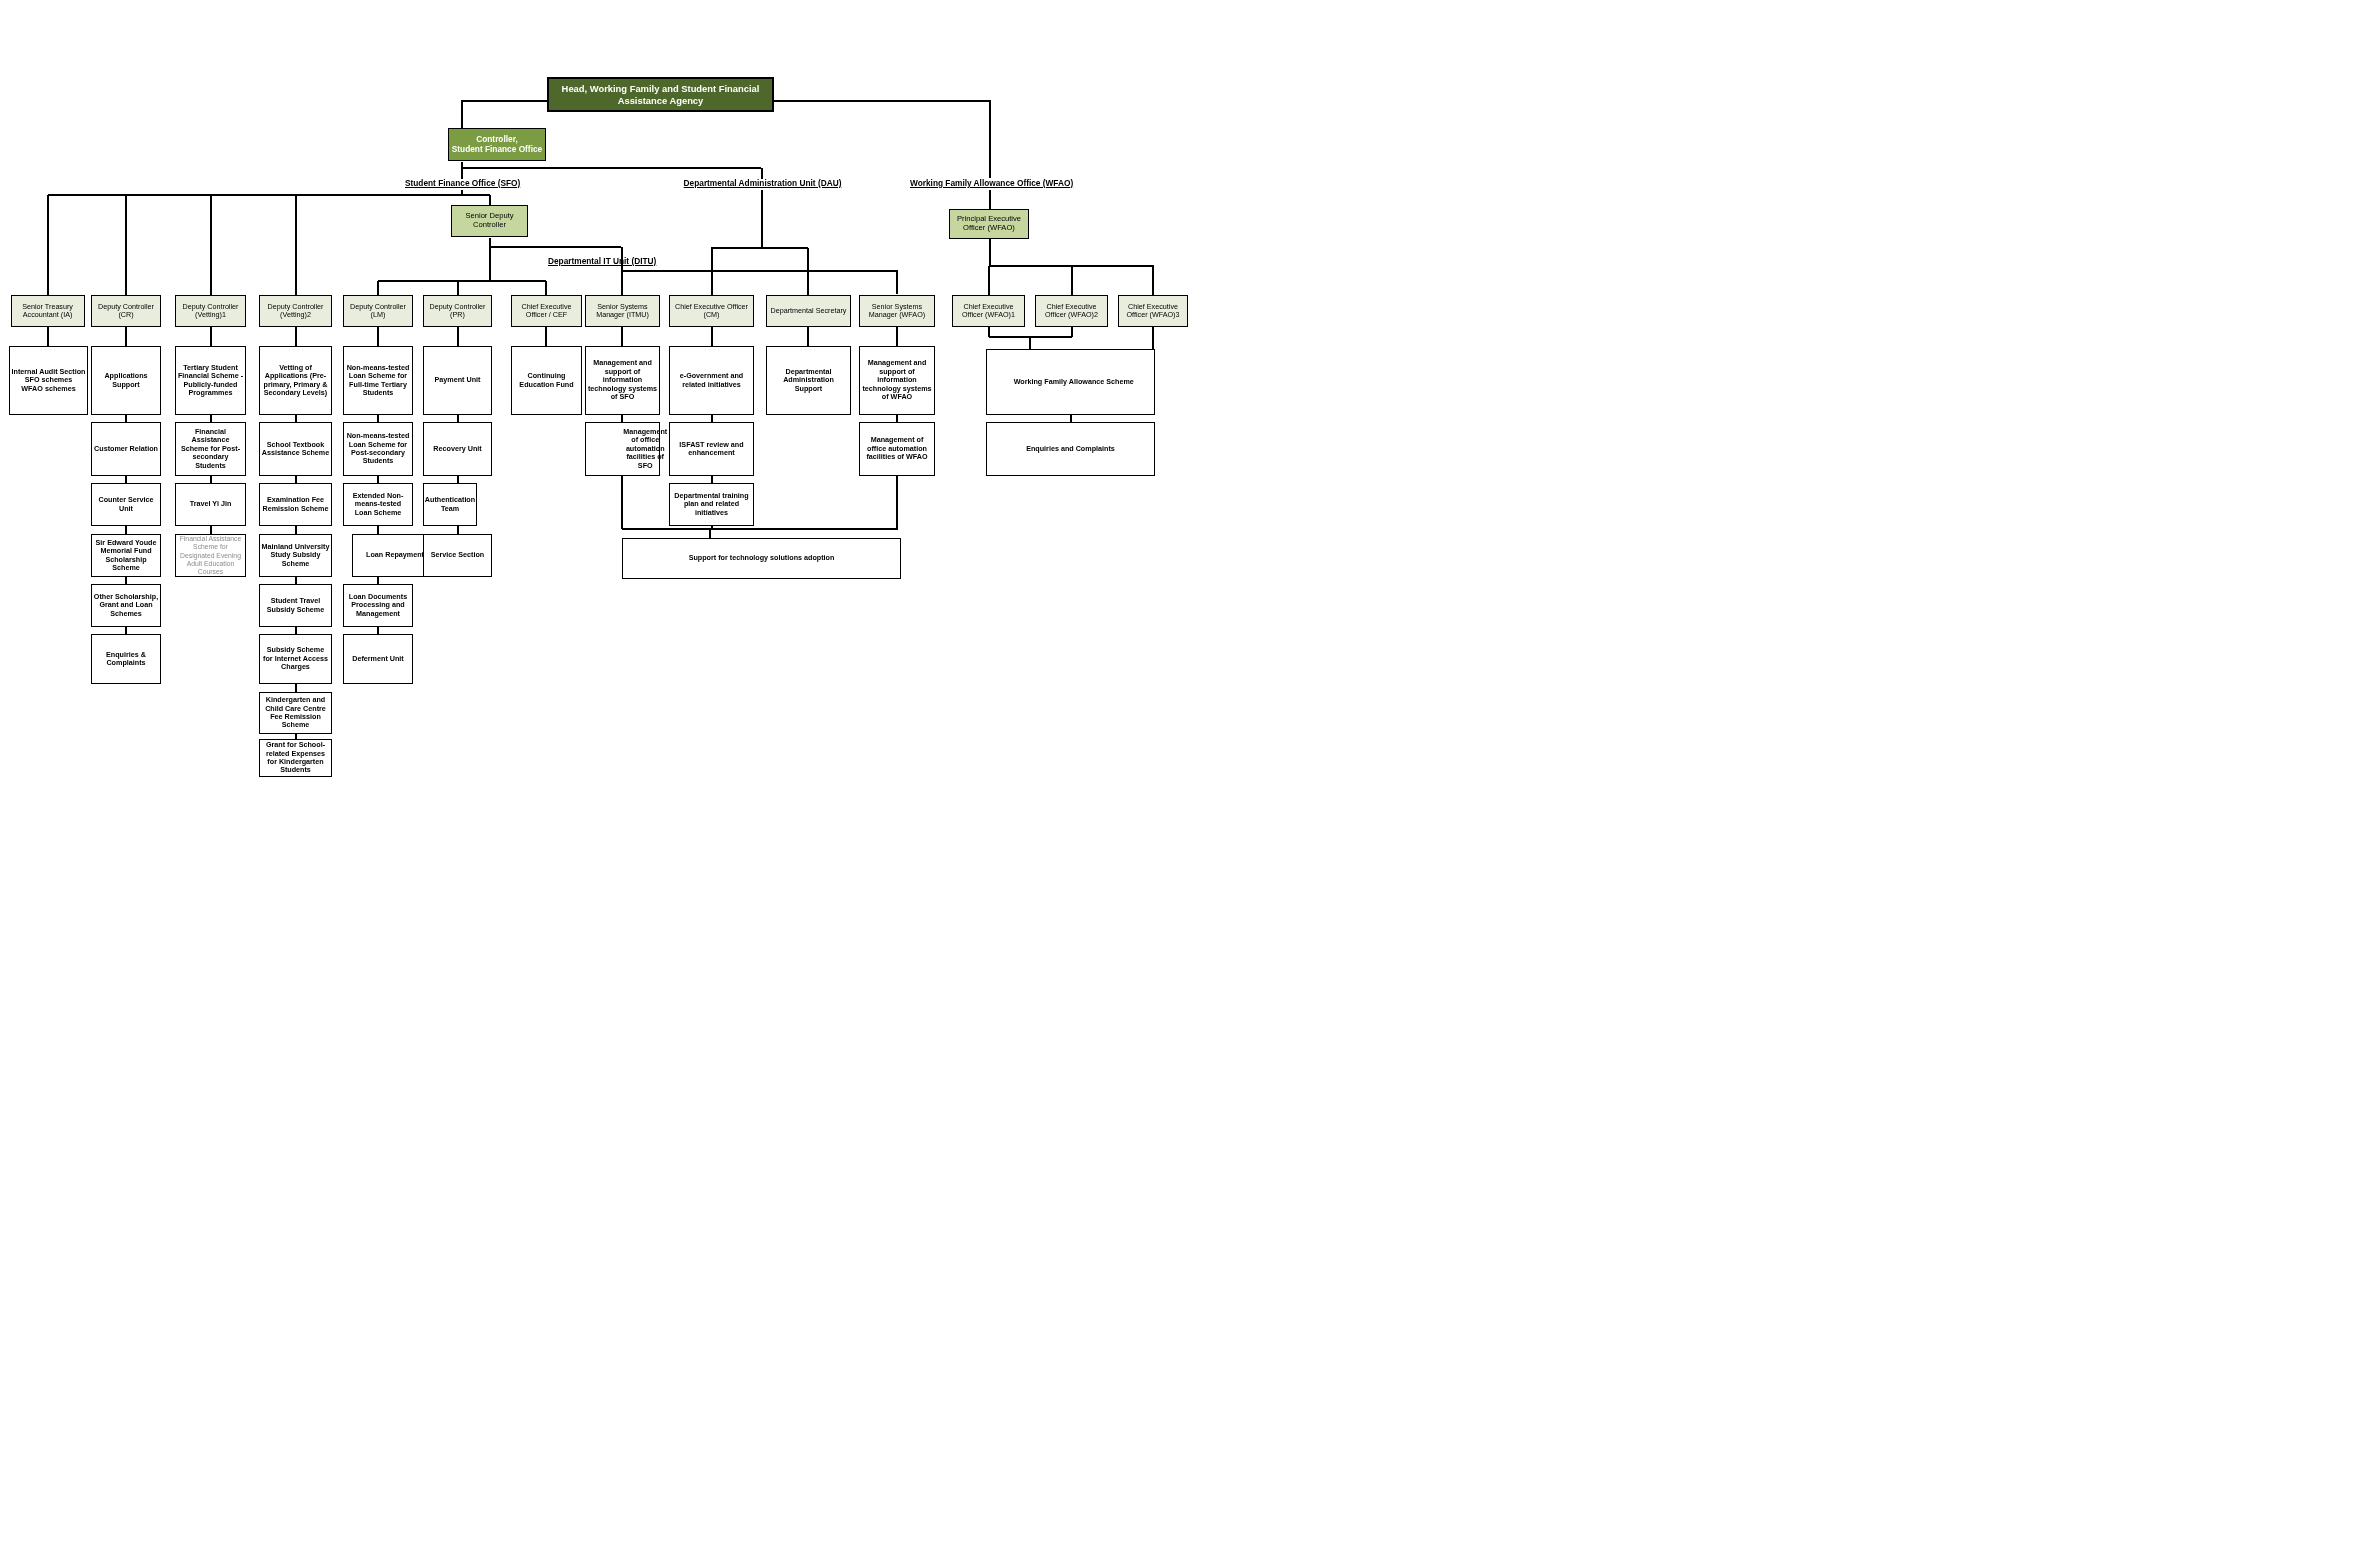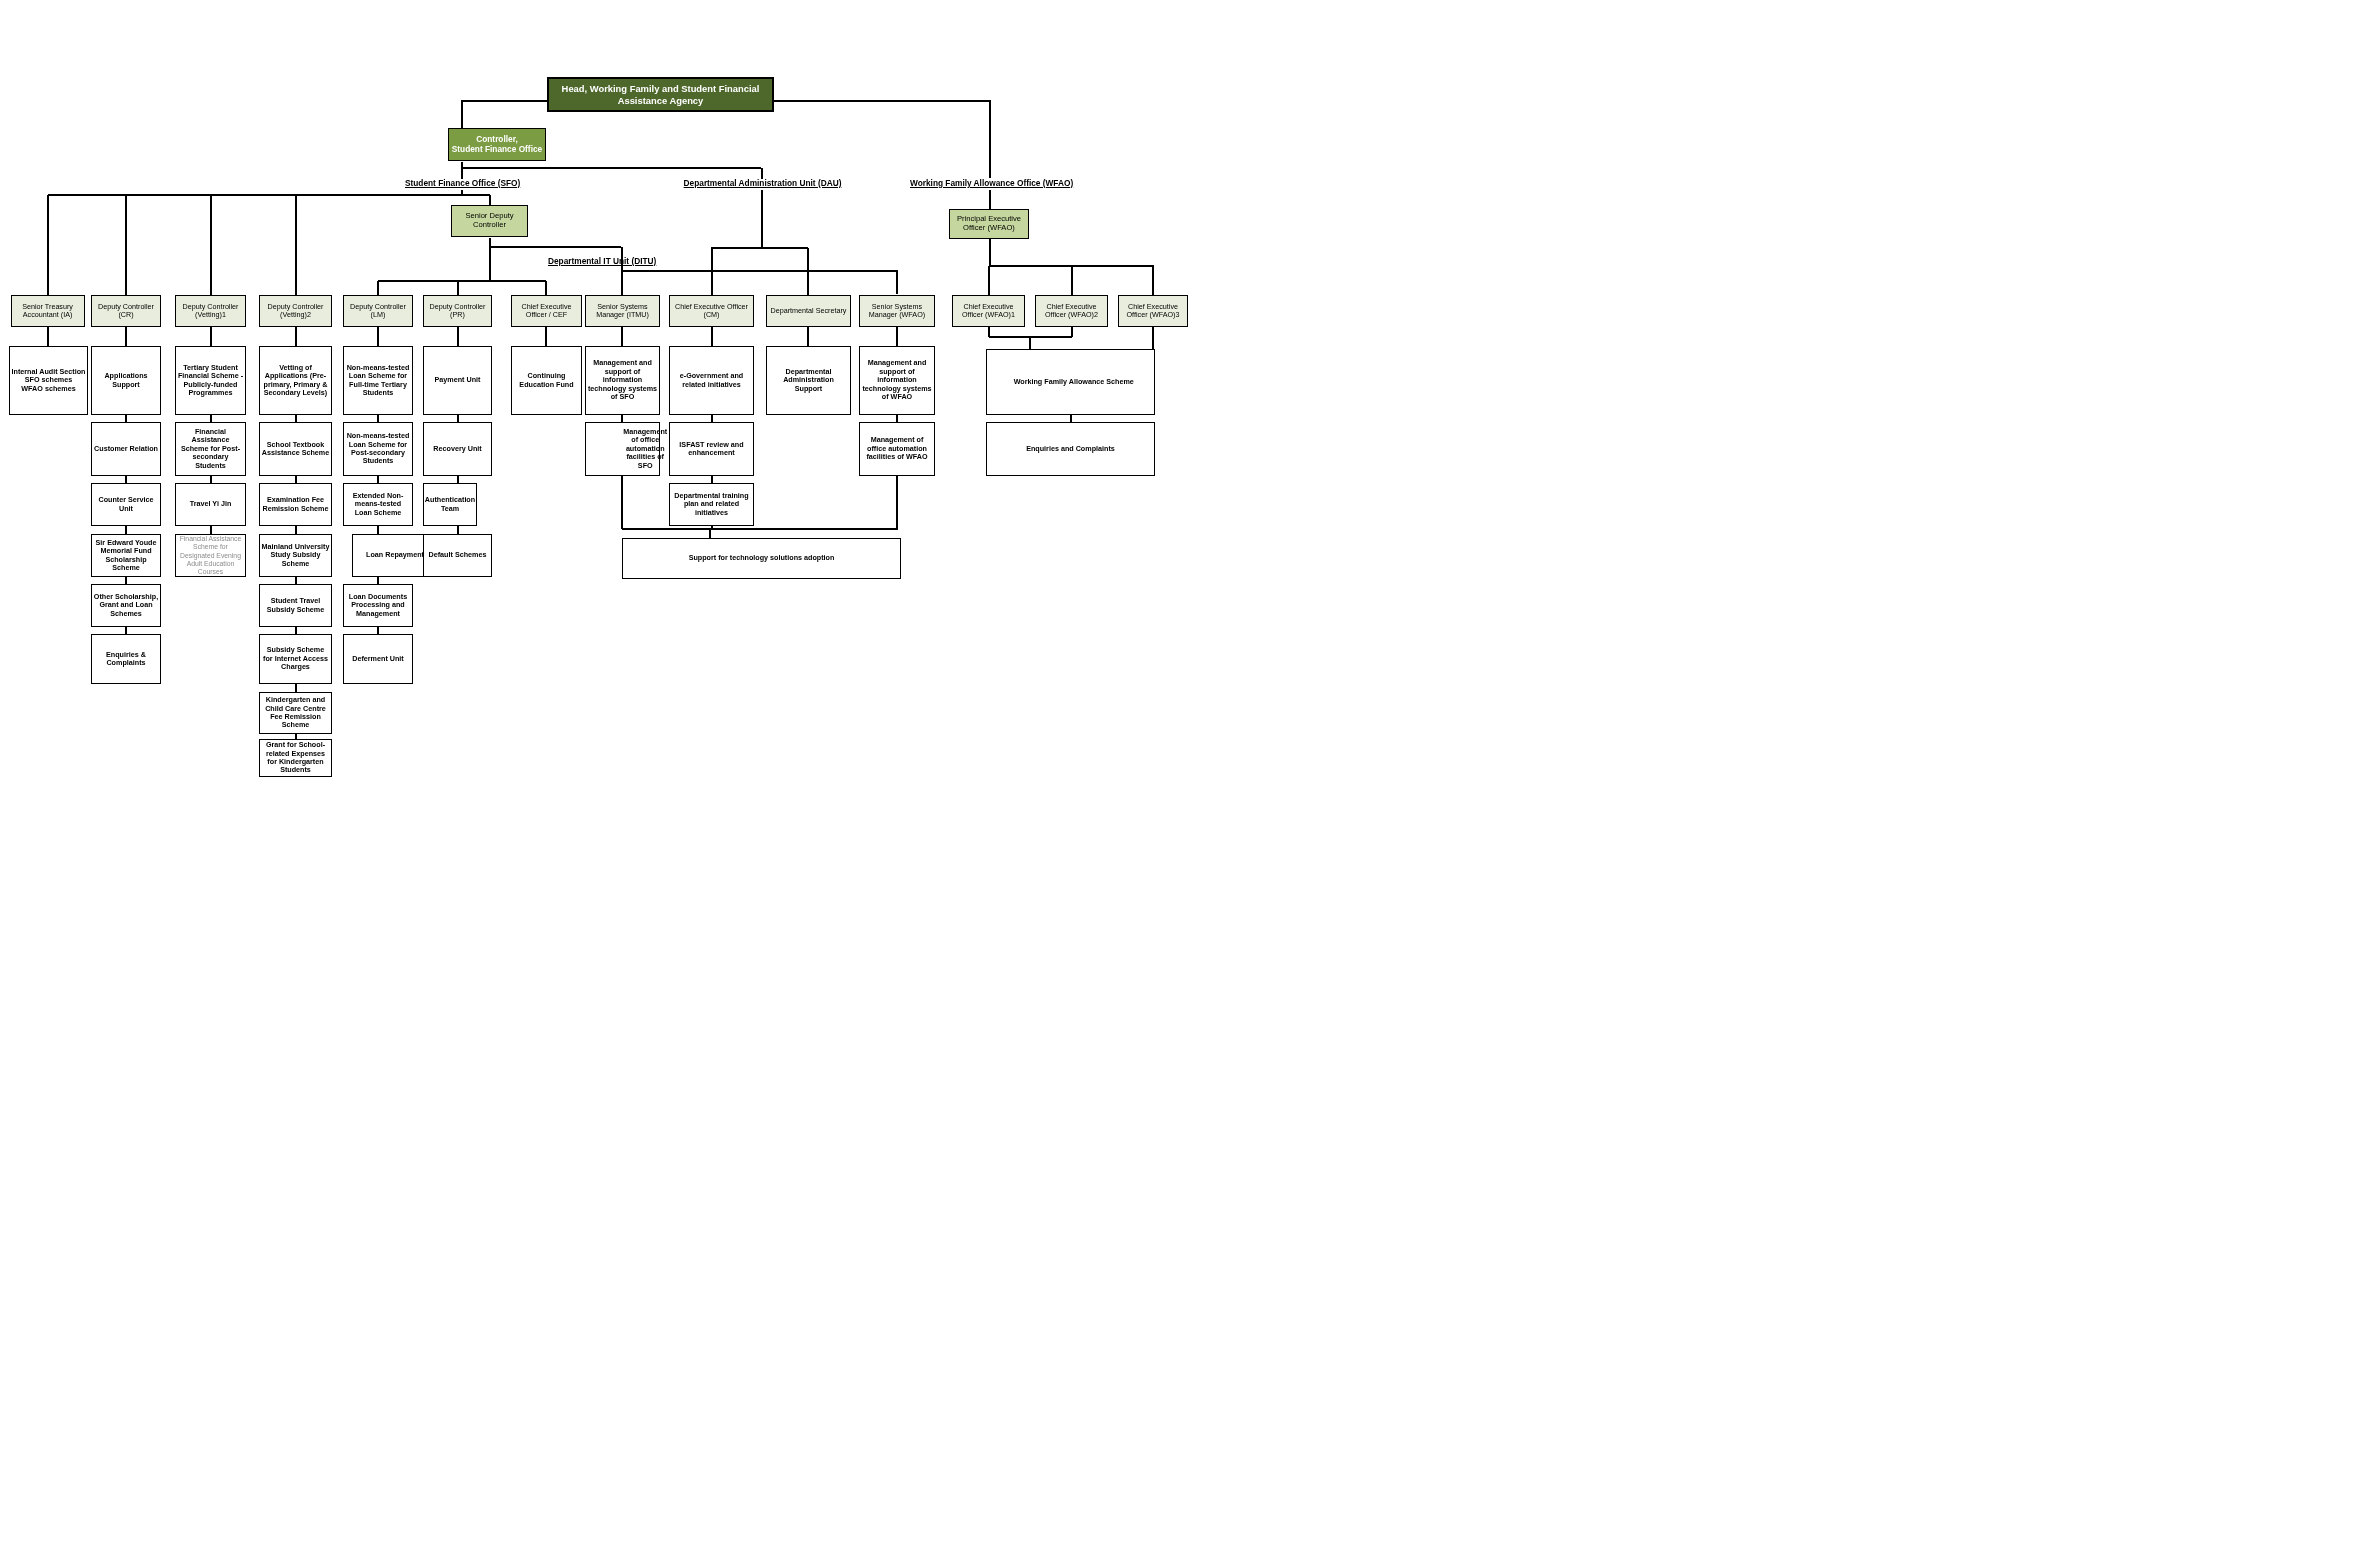--- a/index.html
+++ b/index.html
@@ -215,21 +215,21 @@
     <div class="node unit" style="left: 259px; top: 739px; width: 73px; height: 38px;">Grant for School-related Expenses for Kindergarten Students</div>
     <div class="node unit" style="left: 343px; top: 346px; width: 70px; height: 69px;">Non-means-tested Loan Scheme for Full-time Tertiary Students</div>
     <div class="node unit" style="left: 343px; top: 422px; width: 70px; height: 54px;">Non-means-tested Loan Scheme for Post-secondary Students</div>
     <div class="node unit" style="left: 343px; top: 483px; width: 70px; height: 43px;">Extended Non-means-tested Loan Scheme</div>
     <div class="node unit" style="left: 352px; top: 534px; width: 86px; height: 43px;">Loan Repayment</div>
     <div class="node unit" style="left: 343px; top: 584px; width: 70px; height: 43px;">Loan Documents Processing and Management</div>
     <div class="node unit" style="left: 343px; top: 634px; width: 70px; height: 50px;">Deferment Unit</div>
     <div class="node unit" style="left: 423px; top: 346px; width: 69px; height: 69px;">Payment Unit</div>
     <div class="node unit" style="left: 423px; top: 422px; width: 69px; height: 54px;">Recovery Unit</div>
     <div class="node unit" style="left: 423px; top: 483px; width: 54px; height: 43px;">Authentication Team</div>
-    <div class="node unit" style="left: 423px; top: 534px; width: 69px; height: 43px;">Default Schemes</div>
+    <div class="node unit" style="left: 423px; top: 534px; width: 69px; height: 43px;">Service Section</div>
     <div class="node unit" style="left: 511px; top: 346px; width: 71px; height: 69px;">Continuing Education Fund</div>
     <div class="node unit" style="left: 585px; top: 346px; width: 75px; height: 69px;">Management and support of information technology systems of SFO</div>
     <div class="node unit" style="left: 585px; top: 422px; width: 75px; height: 54px; padding-left: 47px;">Management of office automation facilities of SFO</div>
     <div class="node unit" style="left: 669px; top: 346px; width: 85px; height: 69px;">e-Government and related initiatives</div>
     <div class="node unit" style="left: 669px; top: 422px; width: 85px; height: 54px;">ISFAST review and enhancement</div>
     <div class="node unit" style="left: 669px; top: 483px; width: 85px; height: 43px;">Departmental training plan and related initiatives</div>
     <div class="node unit" style="left: 766px; top: 346px; width: 85px; height: 69px;">Departmental Administration Support</div>
     <div class="node unit" style="left: 859px; top: 346px; width: 76px; height: 69px;">Management and support of information technology systems of WFAO</div>
     <div class="node unit" style="left: 859px; top: 422px; width: 76px; height: 54px;">Management of office automation facilities of WFAO</div>
     <div class="node unit" style="left: 986px; top: 349px; width: 169px; height: 66px; padding-left: 8px;">Working Family Allowance Scheme</div>

